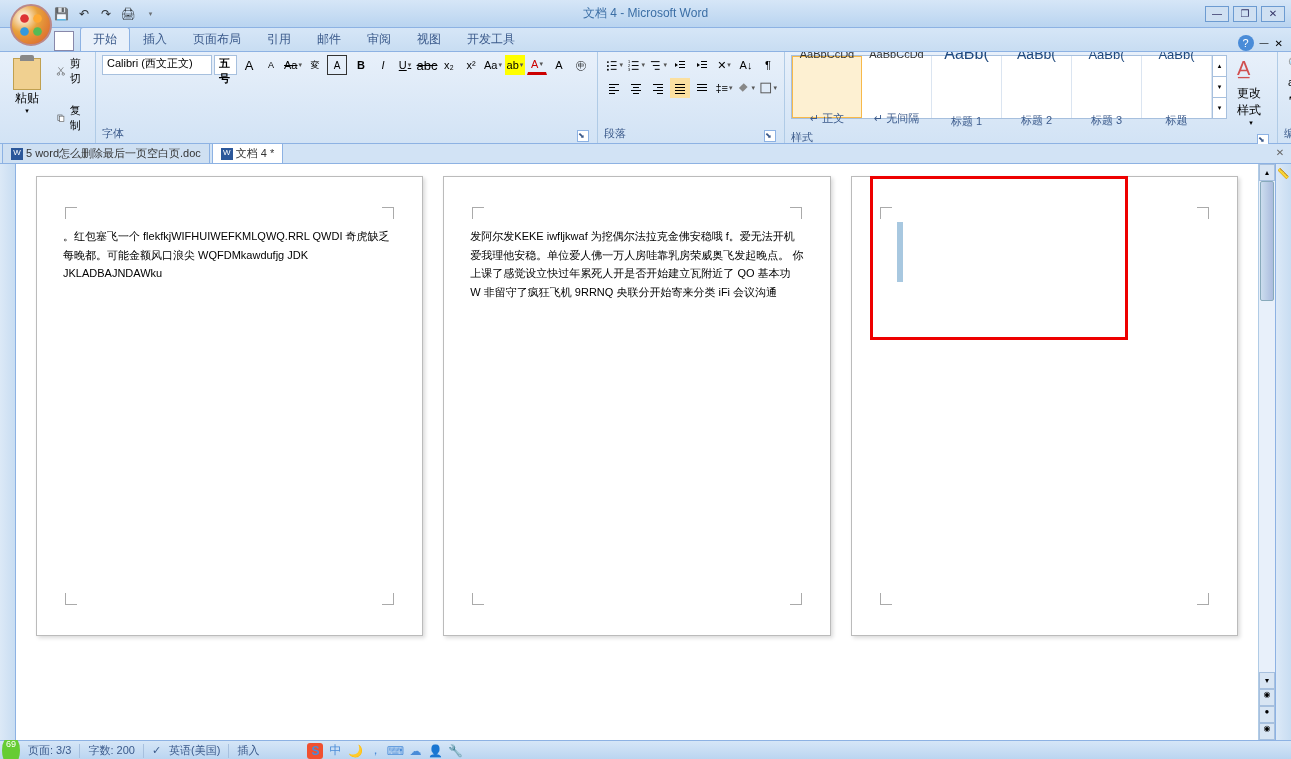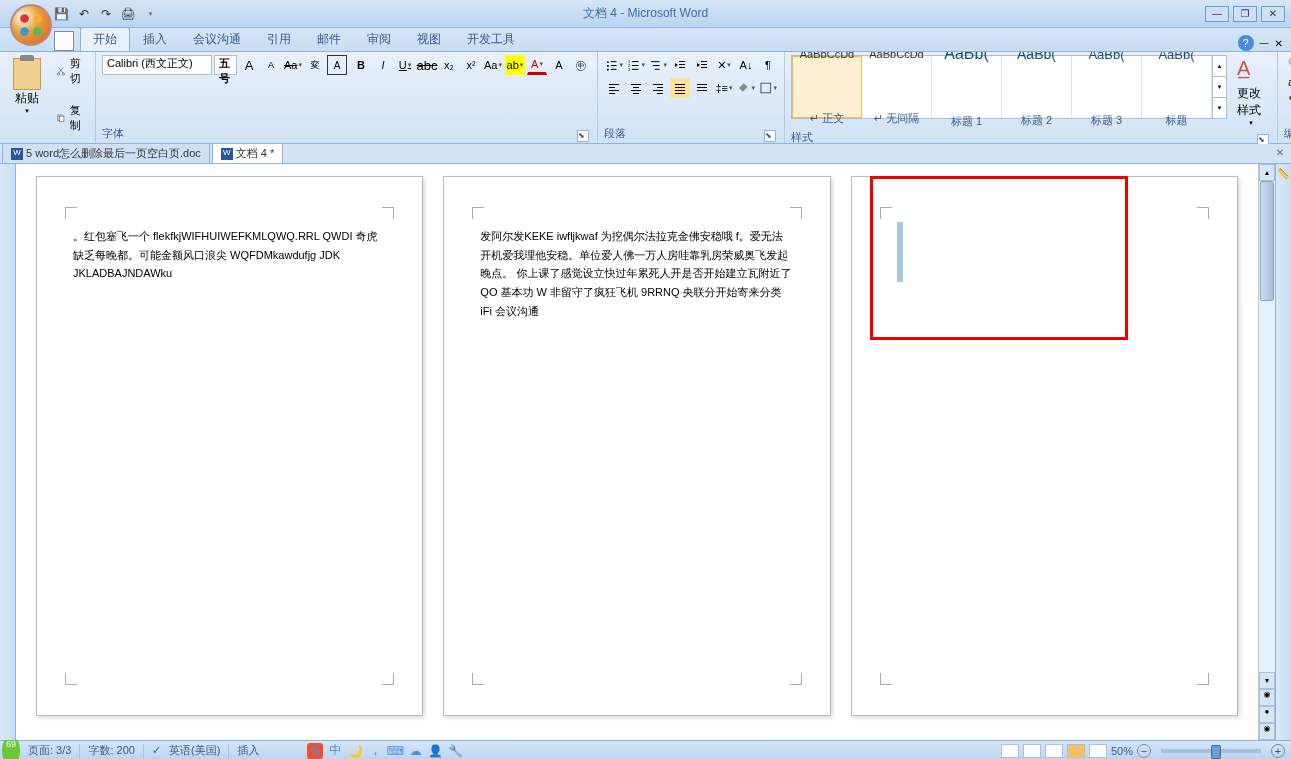--- a/index.html
+++ b/index.html
@@ -62,21 +62,21 @@
 
 .doc-tabs { height: 20px; background: #d2e3f5; display: flex; align-items: center; border-bottom: 1px solid #8db2e3; position: relative; }
 .doc-tab { padding: 2px 8px; font-size: 11px; color: #333; display: flex; align-items: center; gap: 3px; border: 1px solid #8db2e3; background: #fff; margin-left: 2px; }
 .doc-tab.inactive { background: #cfe0f2; }
 .doc-tab-close { position: absolute; right: 4px; width: 14px; height: 14px; font-size: 10px; text-align: center; color: #666; }
 
 .workspace { position: relative; height: 576px; background: #fff; display: flex; }
 .side-pane { width: 16px; background: linear-gradient(90deg, #dce9f7, #c8ddf2); border-right: 1px solid #8db2e3; }
 .side-pane.right { border-left: 1px solid #8db2e3; border-right: none; display: flex; flex-direction: column; align-items: center; padding-top: 4px; gap: 4px; }
 .page-area { flex: 1; background: #fff; display: flex; gap: 20px; padding: 12px 20px; overflow: hidden; position: relative; }
-.page { width: 400px; height: 540px; background: #fff; border: 1px solid #bbb; box-shadow: 2px 2px 4px rgba(0,0,0,.15); padding: 50px 36px; font-size: 11px; line-height: 1.7; position: relative; }
+.page { width: 400px; height: 460px; background: #fff; border: 1px solid #bbb; box-shadow: 2px 2px 4px rgba(0,0,0,.15); padding: 50px 26px; font-size: 11px; line-height: 1.7; position: relative; }
 .page-corner { position: absolute; width: 12px; height: 12px; border: 1px solid #aaa; }
 .page-corner.tl { top: 30px; left: 28px; border-right: none; border-bottom: none; }
 .page-corner.tr { top: 30px; right: 28px; border-left: none; border-bottom: none; }
 .page-corner.bl { bottom: 30px; left: 28px; border-right: none; border-top: none; }
 .page-corner.br { bottom: 30px; right: 28px; border-left: none; border-top: none; }
 .page-text { color: #000; font-family: SimSun, serif; }
 .page-text .para2 { margin-top: 280px; }
 .red-box { position: absolute; border: 3px solid #e00; pointer-events: none; }
 .cursor-mark { position: absolute; width: 6px; height: 60px; background: #a8c8e0; }
 
@@ -122,21 +122,21 @@
     <div class="win-btn">—</div>
     <div class="win-btn">❐</div>
     <div class="win-btn">✕</div>
   </div>
 </div>
 
 <div class="ribbon-tabs">
   <span class="doc-icon"></span>
   <div class="tab active">开始</div>
   <div class="tab">插入</div>
-  <div class="tab">会议沟通</div>
+  <div class="tab">页面布局</div>
   <div class="tab">引用</div>
   <div class="tab">邮件</div>
   <div class="tab">审阅</div>
   <div class="tab">视图</div>
   <div class="tab">开发工具</div>
   <div class="tab-help">
     <div class="help-btn">?</div>
     <span style="font-size:9px;">—</span>
     <span style="font-size:10px;">✕</span>
   </div>
@@ -447,24 +447,13 @@
   <div class="ime-icons">
     <span class="sogou">S</span>
     <span>中</span>
     <span>🌙</span>
     <span>，</span>
     <span>⌨</span>
     <span>☁</span>
     <span>👤</span>
     <span>🔧</span>
   </div>
-  <div class="status-right">
-    <div class="view-btn"></div>
-    <div class="view-btn"></div>
-    <div class="view-btn"></div>
-    <div class="view-btn active"></div>
-    <div class="view-btn"></div>
-    <span>50%</span>
-    <span style="width:14px;height:14px;border:1px solid #888;border-radius:50%;text-align:center;line-height:12px;">−</span>
-    <div class="zoom-slider"></div>
-    <span style="width:14px;height:14px;border:1px solid #888;border-radius:50%;text-align:center;line-height:12px;">+</span>
-  </div>
 </div>
 
 </body></html>

